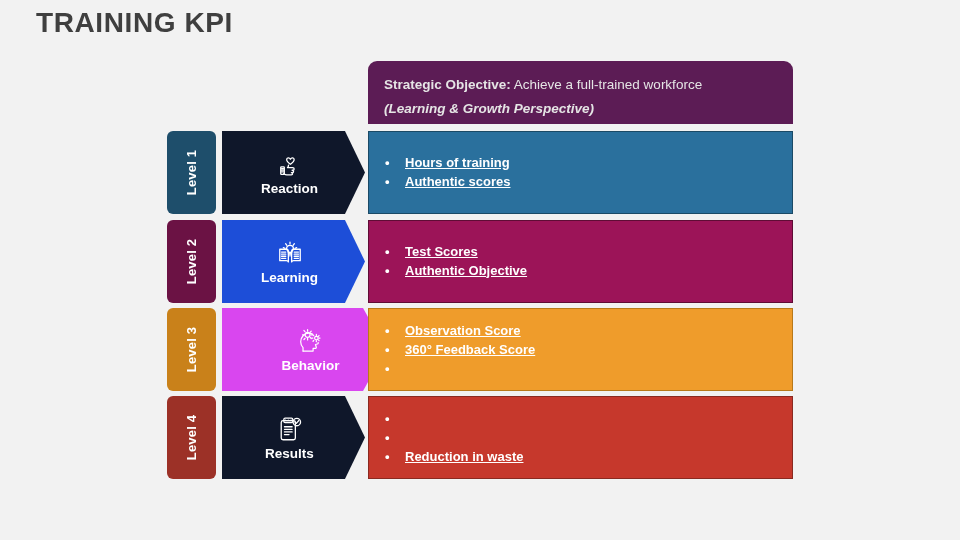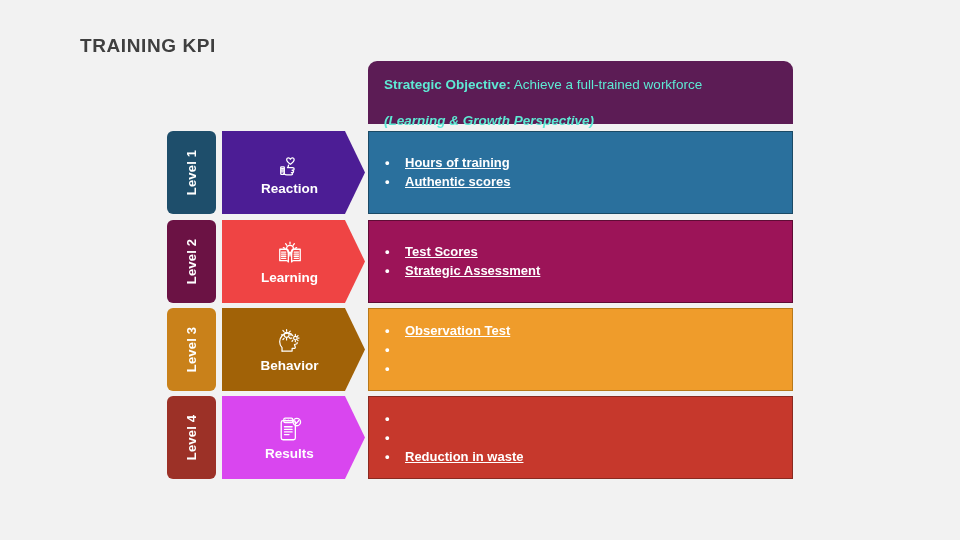--- a/index.html
+++ b/index.html
@@ -12,26 +12,25 @@
     background: #f2f2f2;
     font-family: "Liberation Sans", sans-serif;
     overflow: hidden;
     position: relative;
   }
 
   
   #slide-title {
     position: absolute;
     left: 36px;
-    top: 35px;
-    font-size: 19px;
+    top: 7px;
+    font-size: 28px;
     font-weight: bold;
     color: #3f3f3f;
     letter-spacing: 0.6px;
-    margin-left: 44px;
   }
 
   
   #kpi-diagram {
     position: absolute;
     left: 0;
     top: 0;
     width: 960px;
     height: 540px;
   }
@@ -39,34 +38,34 @@
   
   #objective-banner {
     position: absolute;
     left: 368px;
     top: 61px;
     width: 425px;
     height: 63px;
     box-sizing: border-box;
     border-radius: 9px 9px 0 0;
     padding: 15px 0 0 16px;
-    color: #5eead4;
+    color: #e5e5e5;
     line-height: 1.32;
   }
   #objective-banner .obj-line1 {
     font-size: 13.5px;
   }
   #objective-banner .obj-strong {
     font-weight: bold;
   }
   #objective-banner .obj-line2 {
     font-size: 13.5px;
     font-weight: bold;
     font-style: italic;
-    margin-top: 18px;
+    margin-top: 6px;
   }
 
   
   .kpi-row {
     position: absolute;
     left: 167px;
     width: 626px;
     height: 83px;
   }
   .kpi-row.r1 { top: 131px; }
@@ -167,21 +166,21 @@
 
   <div id="objective-banner" style="background: rgb(92, 28, 85);">
     <div class="obj-line1"><span class="obj-strong">Strategic Objective:</span><span> Achieve a full-trained workforce</span></div>
     <div class="obj-line2">(Learning &amp; Growth Perspective)</div>
   </div>
 
   <div class="kpi-row r1">
     <div class="level-chip" style="background: rgb(30, 78, 107);">
       <span class="level-text">Level 1</span>
     </div>
-    <div class="stage-arrow" style="background: #4c1d95;">
+    <div class="stage-arrow" style="background: #0f172a;">
       <svg class="stage-icon" viewBox="0 0 32 32" fill="none" stroke="#ffffff" stroke-width="1.6" stroke-linecap="round" stroke-linejoin="round">
         <path d="M16.5 10.2c-1.3-2.6-4.6-2.2-4.6 0.6 0 2.2 2.6 4.1 4.6 5.6 2-1.5 4.6-3.4 4.6-5.6 0-2.8-3.3-3.2-4.6-0.6z"></path>
         <path d="M14.2 17.3c0 1.4-0.5 2.4-1.3 3.2h6.4c1 0 1.8 0.7 1.8 1.6s-0.8 1.6-1.8 1.6h-0.7c1 0 1.8 0.7 1.8 1.5s-0.8 1.5-1.8 1.5h-0.9c0.8 0 1.5 0.6 1.5 1.3s-0.7 1.3-1.5 1.3h-5.6c-1.6 0-2.6-0.6-3.8-1.4"></path>
         <rect x="4.6" y="19.6" width="4.4" height="9.2" rx="0.8"></rect>
         <path d="M5.6 21.6h2.4M5.6 23.6h2.4M5.6 25.6h2.4"></path>
       </svg>
       <span class="stage-label">Reaction</span>
     </div>
     <div class="kpi-panel" style="background: rgb(42, 112, 157); border-color: rgb(27, 74, 102);">
       <div class="bullet-item">
@@ -192,78 +191,79 @@
           <span class="bullet-dot">•</span>
           <span class="bullet-text">Authentic scores</span>
         </div>
     </div>
   </div>
 
   <div class="kpi-row r2">
     <div class="level-chip" style="background: rgb(107, 18, 68);">
       <span class="level-text">Level 2</span>
     </div>
-    <div class="stage-arrow" style="background: #ef4444;">
+    <div class="stage-arrow" style="background: #1d4ed8;">
       <svg class="stage-icon" viewBox="0 0 32 32" fill="none" stroke="#ffffff" stroke-width="1.6" stroke-linecap="round" stroke-linejoin="round">
         <path d="M16 2.6v2.2M10.6 4.6l1.3 1.8M21.4 4.6l-1.3 1.8M7.8 9.4l2.1 0.8M24.2 9.4l-2.1 0.8"></path>
         <path d="M16 6.6c2.4 0 4.2 1.8 4.2 4 0 1.6-1 2.5-1.6 3.3-0.4 0.5-0.5 1-0.5 1.6h-4.2c0-0.6-0.1-1.1-0.5-1.6-0.6-0.8-1.6-1.7-1.6-3.3 0-2.2 1.8-4 4.2-4z"></path>
         <path d="M14 17.1h4"></path>
         <path d="M16 14.6v5.2"></path>
         <path d="M3.4 11.4h8.2c1.2 0 2.2 0.9 2.4 2v13.6c-0.3-0.9-1.3-1.6-2.4-1.6H3.4z"></path>
         <path d="M28.6 11.4h-8.2c-1.2 0-2.2 0.9-2.4 2v13.6c0.3-0.9 1.3-1.6 2.4-1.6h8.2z"></path>
         <path d="M5.6 14.8h5.2M5.6 17.4h5.2M5.6 20h5.2M5.6 22.6h5.2M21.2 14.8h5.2M21.2 17.4h5.2M21.2 20h5.2M21.2 22.6h5.2"></path>
       </svg>
       <span class="stage-label">Learning</span>
     </div>
     <div class="kpi-panel" style="background: rgb(156, 20, 88); border-color: rgb(95, 12, 53);">
       <div class="bullet-item">
           <span class="bullet-dot">•</span>
           <span class="bullet-text">Test Scores</span>
         </div>
       <div class="bullet-item">
           <span class="bullet-dot">•</span>
-          <span class="bullet-text">Strategic Assessment</span>
+          <span class="bullet-text">Authentic Objective</span>
         </div>
     </div>
   </div>
 
   <div class="kpi-row r3">
     <div class="level-chip" style="background: rgb(201, 129, 26);">
       <span class="level-text">Level 3</span>
     </div>
-    <div class="stage-arrow" style="background: #a16207;">
+    <div class="stage-arrow" style="background: #d946ef; padding-left: 21px;">
       <svg class="stage-icon" viewBox="0 0 32 32" fill="none" stroke="#ffffff" stroke-width="1.5" stroke-linecap="round" stroke-linejoin="round">
         <path d="M6.2 28.4v-4.2c-1.8-1.9-2.9-4.4-2.9-7.2 0-5.9 4.5-10.6 10.1-10.6 1.6 0 3.1 0.4 4.4 1.1"></path>
         <path d="M6.2 28.4h12.4v-3.2h2.6c0.9 0 1.5-0.7 1.3-1.5l-1-3.4 2.3-0.6c0.9-0.2 1.3-1 1-1.8"></path>
         <circle cx="11.8" cy="8.4" r="3.1"></circle>
         <path d="M11.8 3.9v-1.8M11.8 14.7v-1.8M15 5.2l1.3-1.3M8.6 12.9l-1.3 1.3M16.3 8.4h1.8M7.3 8.4h-1.8M15 11.6l1.3 1.3M8.6 4.4l-1.3-1.3"></path>
         <circle cx="22.6" cy="12.4" r="2.2"></circle>
         <path d="M22.6 9.2v-1.3M22.6 16.9v-1.3M25 10.2l0.9-0.9M19.4 15.4l-0.9 0.9M25.8 12.4h1.3M18.3 12.4h-1.3M25 14.6l0.9 0.9M19.4 9.4l-0.9-0.9"></path>
       </svg>
       <span class="stage-label">Behavior</span>
     </div>
     <div class="kpi-panel pad-two" style="background: rgb(239, 156, 43); border-color: rgb(184, 121, 26);">
       <div class="bullet-item">
           <span class="bullet-dot">•</span>
-          <span class="bullet-text">Observation Test</span>
-        </div>
-      <div class="bullet-item">
-          <span class="bullet-dot">•</span>
+          <span class="bullet-text">Observation Score</span>
+        </div>
+      <div class="bullet-item">
+          <span class="bullet-dot">•</span>
+          <span class="bullet-text">360° Feedback Score</span>
         </div>
       <div class="bullet-item">
           <span class="bullet-dot">•</span>
         </div>
     </div>
   </div>
 
   <div class="kpi-row r4">
     <div class="level-chip" style="background: rgb(156, 49, 39);">
       <span class="level-text">Level 4</span>
     </div>
-    <div class="stage-arrow" style="background: #d946ef;">
+    <div class="stage-arrow" style="background: #0f172a;">
       <svg class="stage-icon" viewBox="0 0 32 32" fill="none" stroke="#ffffff" stroke-width="1.6" stroke-linecap="round" stroke-linejoin="round">
         <rect x="5.2" y="5.8" width="17.4" height="23.4" rx="2.2"></rect>
         <rect x="8.4" y="2.6" width="11" height="5.4" rx="1.6"></rect>
         <path d="M10.4 5.2h0.01M13.9 5.2h0.01M17.4 5.2h0.01"></path>
         <path d="M9"></path>
         <path d="M9.2 13.2h9.4M9.2 16.4h9.4M9.2 19.6h9.4M9.2 22.8h5.6"></path>
         <circle cx="24.4" cy="7.4" r="4.6"></circle>
         <path d="M22.2 7.4l1.6 1.7 3.1-3.5"></path>
       </svg>
       <span class="stage-label">Results</span>

